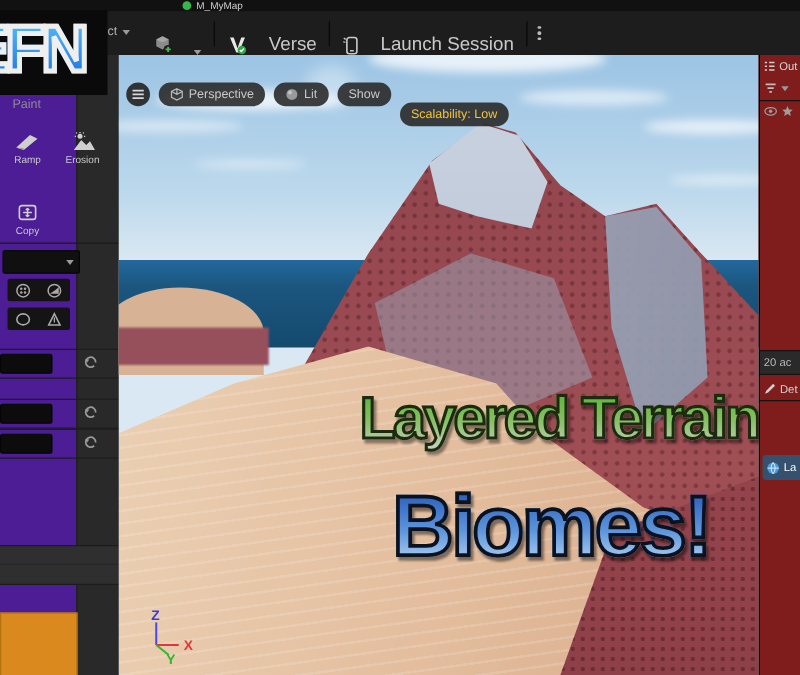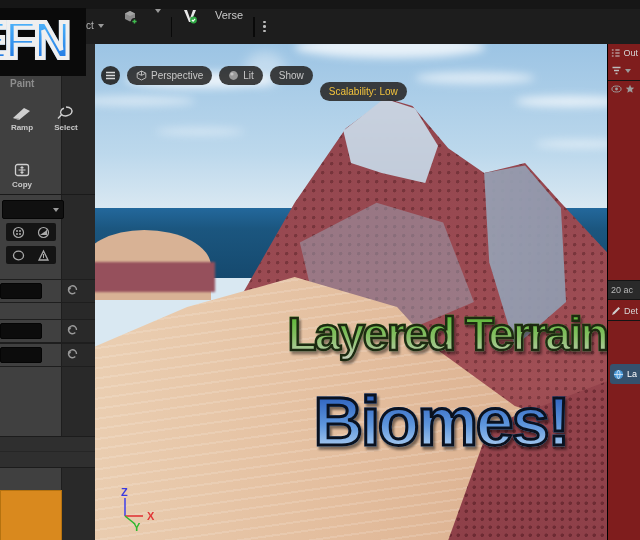--- a/index.html
+++ b/index.html
@@ -7,32 +7,32 @@
        font-family:"Liberation Sans",sans-serif;-webkit-font-smoothing:antialiased;}
   
   .tabstrip{position:absolute;left:0;top:0;width:640px;height:9px;background:#111;overflow:hidden;}
   .tab{position:absolute;left:146px;top:0;display:flex;align-items:center;gap:4px;
        font-size:8px;color:#cfcfcf;}
   .tab .dot{width:7px;height:7px;border-radius:50%;background:#35b54a;}
   
   .toolbar{position:absolute;left:0;top:9px;width:640px;height:35px;background:#1d1d1d;
            border-bottom:1px solid #0c0c0c;display:flex;align-items:center;color:#c9c9c9;}
   .tb-partial{position:absolute;left:86px;top:11px;font-size:10px;color:#b5b5b5;display:flex;gap:4px;align-items:center;}
-  .tb-group{display:flex;align-items:flex-start;gap:16px;font-size:11px;padding:0 10px;height:100%;}
+  .tb-group{display:flex;align-items:flex-end;gap:16px;font-size:15px;padding:0 10px;height:100%;}
   .tb-sep{width:1px;height:20px;background:#090909;}
   .chev{width:0;height:0;border-left:3.5px solid transparent;border-right:3.5px solid transparent;border-top:4px solid #9a9a9a;}
   .dots3{display:flex;flex-direction:column;gap:2px;padding:0 8px;}
   .dots3 i{width:2.5px;height:2.5px;border-radius:50%;background:#bbb;}
   
   .logo{position:absolute;left:0;top:8px;width:86px;height:68px;background:#0a0a0a;z-index:60;overflow:hidden;}
   .logo span{position:absolute;left:-27px;top:2px;font-size:52px;font-weight:bold;letter-spacing:-3px;
       background:linear-gradient(#54bdff 8%,#1a6ede 95%);-webkit-background-clip:text;background-clip:text;
       color:transparent;-webkit-text-stroke:4px #efefef;}
   
-  .sidebar{position:absolute;left:0;top:44px;width:95px;height:496px;background:#404040;font-weight:bold;}
+  .sidebar{position:absolute;left:0;top:44px;width:95px;height:496px;background:#4c1d95;}
   .sidebar .colR{position:absolute;left:61px;top:0;width:34px;height:496px;background:#292929;border-left:1px solid #1e1e1e;}
   .mode-label{position:absolute;left:10px;top:34px;font-size:10px;color:#8d8d8d;}
   .tools{position:absolute;left:0;top:58px;width:92px;display:grid;grid-template-columns:44px 44px;row-gap:24px;}
   .tool{display:flex;flex-direction:column;align-items:center;gap:2px;font-size:8px;color:#c9c9c9;padding:3px 0;border-radius:3px;}
   .hsep{position:absolute;left:0;width:95px;height:1px;background:#1a1a1a;}
   .dropdown{position:absolute;left:2px;top:156px;width:56px;height:17px;background:#101010;border:1px solid #050505;
             border-radius:2px;display:flex;align-items:center;justify-content:flex-end;padding-right:4px;}
   .brushrow{position:absolute;left:6px;width:50px;height:18px;background:#141414;border-radius:2px;
             display:flex;align-items:center;justify-content:space-around;}
   .inputrow{position:absolute;left:0;width:95px;height:22px;border-top:1px solid #1e1e1e;border-bottom:1px solid #1e1e1e;}
@@ -113,20 +113,26 @@
   .rp-details{position:absolute;left:0;top:258px;width:33px;height:18px;display:flex;align-items:center;gap:3px;padding-left:3px;border-bottom:1px solid #141414;}
   .rp-selected{position:absolute;left:2px;top:320px;width:38px;height:20px;background:#35516d;border-radius:3px;
                display:flex;align-items:center;gap:3px;padding-left:3px;color:#fff;}
   svg{display:block;}
 </style>
 </head>
 <body>
 
 <div class="app">
 
+  <div class="tabstrip">
+    <div class="tab">
+      <span class="dot"></span>
+      <span>M_MyMap</span>
+    </div>
+  </div>
 
   <div class="toolbar">
     <div class="tb-partial">
       <span>ct</span>
       <span class="chev"></span>
     </div>
     <div style="width:112px;"></div>
     <div class="tb-group">
       <span>
         <svg width="17" height="17" viewBox="0 0 17 17">
@@ -143,20 +149,30 @@
       <span>
         <svg width="17" height="15" viewBox="0 0 17 15">
           <path d="M2 1 L7 13 L9 13 L14 1 L11 1 L8 9.5 L5 1 Z" fill="#e8e8e8"></path>
           <circle cx="11.5" cy="11" r="3.4" fill="#2faa44"></circle>
           <path d="M9.9 11 l1.2 1.2 l2-2.4" stroke="#fff" stroke-width="1.1" fill="none"></path>
         </svg>
       </span>
       <span>Verse</span>
     </div>
     <div class="tb-sep"></div>
+    <div class="tb-group">
+      <span>
+        <svg width="14" height="16" viewBox="0 0 14 16">
+          <rect x="3.5" y="2" width="8" height="13" rx="2" fill="none" stroke="#c9c9c9" stroke-width="1.3"></rect>
+          <rect x="6" y="12" width="3" height="1.2" fill="#c9c9c9"></rect>
+          <path d="M1 2.5 l1.6 1 M0.6 5.5 l1.8 .3" stroke="#c9c9c9" stroke-width="1"></path>
+        </svg>
+      </span>
+      <span>Launch Session</span>
+    </div>
     <div class="tb-sep"></div>
     <div class="dots3">
         <i></i>
         <i></i>
         <i></i>
       </div>
   </div>
 
   <div class="logo">
     <span>EFN</span>
@@ -171,25 +187,27 @@
         <span>
           <svg width="22" height="16" viewBox="0 0 22 16">
               <path d="M2 13 L13 3 L19 6 L8 15 Z" fill="#cfcfcf"></path>
               <path d="M2 13 L8 15 L8 13.5 Z" fill="#9a9a9a"></path>
             </svg>
         </span>
         <span>Ramp</span>
       </div>
       <div class="tool">
         <span>
-          <svg width="20" height="16" viewBox="0 0 20 16">
-              <path d="M10 2 C15 2 17 5 15.5 8 C14 11 8 12 5.5 9.5 C3.5 7.5 5 4 8 3.2 M5.5 9.5 C4.5 11 3 12.5 2 13.5" fill="none" stroke="#cfcfcf" stroke-width="1.4"></path>
-            </svg>
+          <svg width="22" height="16" viewBox="0 0 22 16">
+            <circle cx="9" cy="4" r="2" fill="#cfcfcf"></circle>
+            <path d="M9 0.5 v1 M5.8 4 h-1 M12.2 4 h1 M6.7 1.7 l-.7-.7 M11.3 1.7 l.7-.7" stroke="#cfcfcf" stroke-width="1"></path>
+            <path d="M4 15 L10 7 L14 11 L17 8 L21 15 Z" fill="#cfcfcf"></path>
+          </svg>
         </span>
-        <span>Select</span>
+        <span>Erosion</span>
       </div>
       <div class="tool">
         <span>
           <svg width="18" height="16" viewBox="0 0 18 16">
             <rect x="2.5" y="2.5" width="13" height="11" rx="2" fill="none" stroke="#cfcfcf" stroke-width="1.3"></rect>
             <path d="M9 4.5 v7 M5.5 8 h7 M9 4.5 l-1.4 1.6 M9 4.5 l1.4 1.6 M9 11.5 l-1.4-1.6 M9 11.5 l1.4-1.6" stroke="#cfcfcf" stroke-width="1.1" fill="none"></path>
           </svg>
         </span>
         <span>Copy</span>
       </div>

